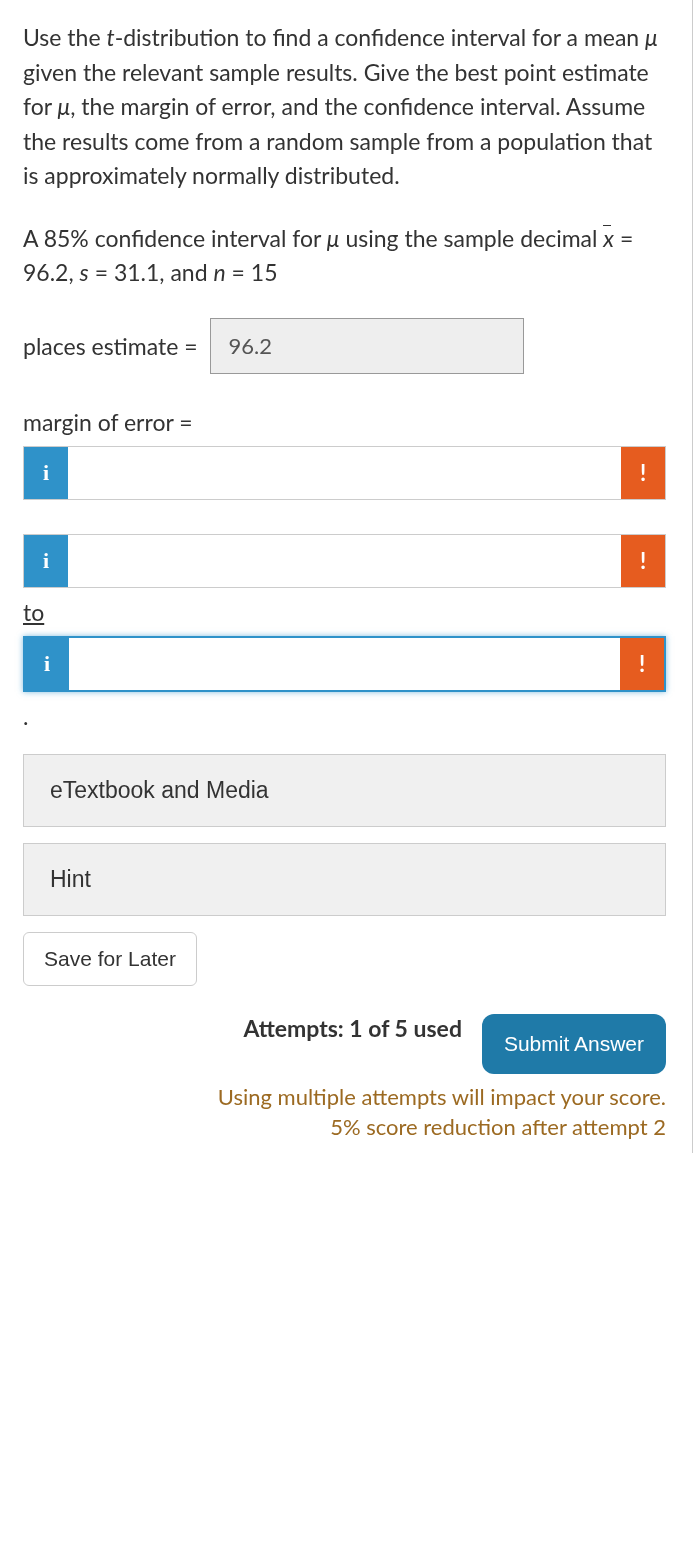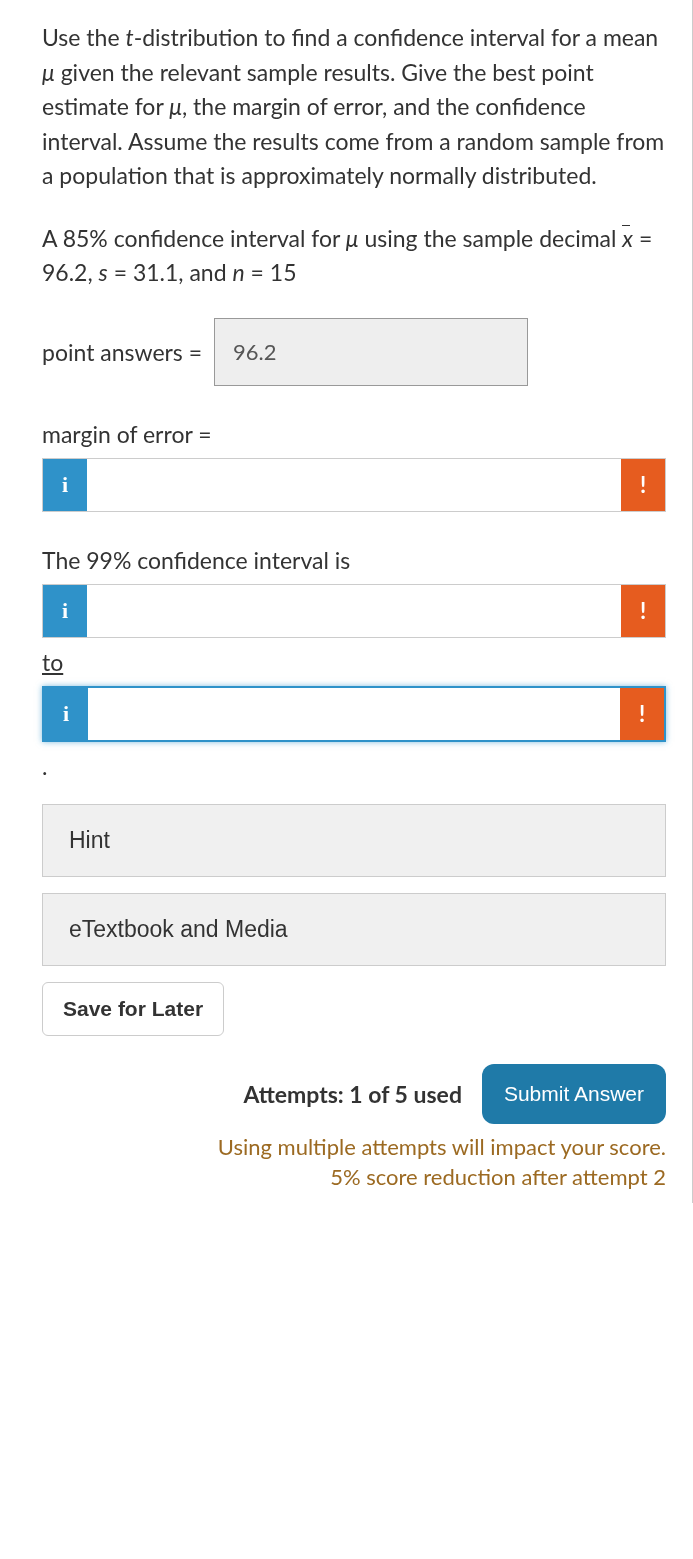--- a/index.html
+++ b/index.html
@@ -5,34 +5,34 @@
   * { box-sizing: border-box; }
   body {
     margin: 0;
     font-family: Lato, "Helvetica Neue", Arial, sans-serif;
     font-size: 23px;
     color: #333;
     background: #fff;
     width: 693px;
   }
   .container {
-    padding: 20px 26px 10px 42px;
+    padding: 20px 26px 10px 23px;
     border-right: 1px solid #ccc;
     background: #fff;
   }
   .qtext { line-height: 1.5; margin-bottom: 28px; }
   .qtext i, .ital { font-style: italic; }
   .xbar { position: relative; font-style: italic; }
   .xbar::before { content:""; position:absolute; top:0.05em; left:0; right:0.15em; height:1px; background:#333; }
   .answer-row { display:flex; align-items:center; margin-bottom: 34px; gap:12px; }
   .label { white-space: nowrap; }
   .readonly-input {
     flex: 0 0 auto;
     width: 314px;
-    height: 68px;
+    height: 56px;
     border: 1px solid #999;
     background: #eeeeee;
     color: #555;
     padding: 0 18px;
     display:flex; align-items:center;
     font-size: 22px;
   }
   .input-block { margin-bottom: 34px; }
   .input-block .label { display:block; margin-bottom: 10px; }
   .field-wrap {
@@ -86,23 +86,22 @@
   .save-btn {
     display:inline-block;
     padding: 14px 20px;
     background:#fff;
     border:1px solid #ccc;
     border-radius:6px;
     font-size: 21px;
     color:#333;
     cursor:pointer;
     margin-bottom: 28px;
-    font-weight: bold;
   }
-  .footer-row { display:flex; align-items:center; justify-content:flex-end; gap:20px; margin-bottom:8px;}
+  .footer-row { display:flex; justify-content:flex-end; gap:20px; margin-bottom:8px;}
   .attempts { font-weight:700; font-size:23px;}
   .submit-btn {
     background:#1f7aa8;
     color:#fff;
     border:none;
     padding: 18px 22px;
     font-size:21px;
     border-radius:12px;
     cursor:pointer;
   }
@@ -116,53 +115,52 @@
   <div class="qtext">
     <span>Use the </span><i>t</i><span>-distribution to find a confidence interval for a mean </span><i>μ</i><span> given the relevant sample results. Give the best point estimate for </span><i>μ</i><span>, the margin of error, and the confidence interval. Assume the results come from a random sample from a population that is approximately normally distributed.</span>
   </div>
 
   <div class="qtext">
     <span>A 85% confidence interval for </span><i>μ</i><span> using the sample decimal </span><span class="xbar">x</span><span> = 96.2, </span><i>s</i><span> = 31.1, and </span><i>n</i><span> = 15</span>
   </div>
 
 
   <div class="answer-row">
-    <span class="label">point answers = </span>
+    <span class="label">places estimate = </span>
     <div class="readonly-input">
       <span>96.2</span>
     </div>
   </div>
 
   <div class="input-block">
     <span class="label">margin of error =</span>
     <div class="field-wrap">
       <div class="info-btn">i</div>
       <input class="num-input" type="text" value="" style="">
       <div class="warn-btn">!</div>
     </div>
   </div>
 
   <div class="input-block" style="margin-bottom:10px;">
-    <span class="label">The 99% confidence interval is</span>
     <div class="field-wrap">
       <div class="info-btn">i</div>
       <input class="num-input" type="text" value="" style="">
       <div class="warn-btn">!</div>
     </div>
     <div class="to-label">to</div>
     <div class="field-wrap focused">
       <div class="info-btn">i</div>
       <input class="num-input" type="text" autofocus="" value="" style="">
       <div class="warn-btn">!</div>
     </div>
   </div>
   <div class="dot">.</div>
 
+  <button class="section-btn">eTextbook and Media</button>
   <button class="section-btn">Hint</button>
-  <button class="section-btn">eTextbook and Media</button>
 
   <button class="save-btn">Save for Later</button>
 
   <div class="footer-row">
     <span class="attempts">Attempts: 1 of 5 used</span>
     <button class="submit-btn">Submit Answer</button>
   </div>
 
   <div class="warn-text">
     <span>Using multiple attempts will impact your score.</span><br>

